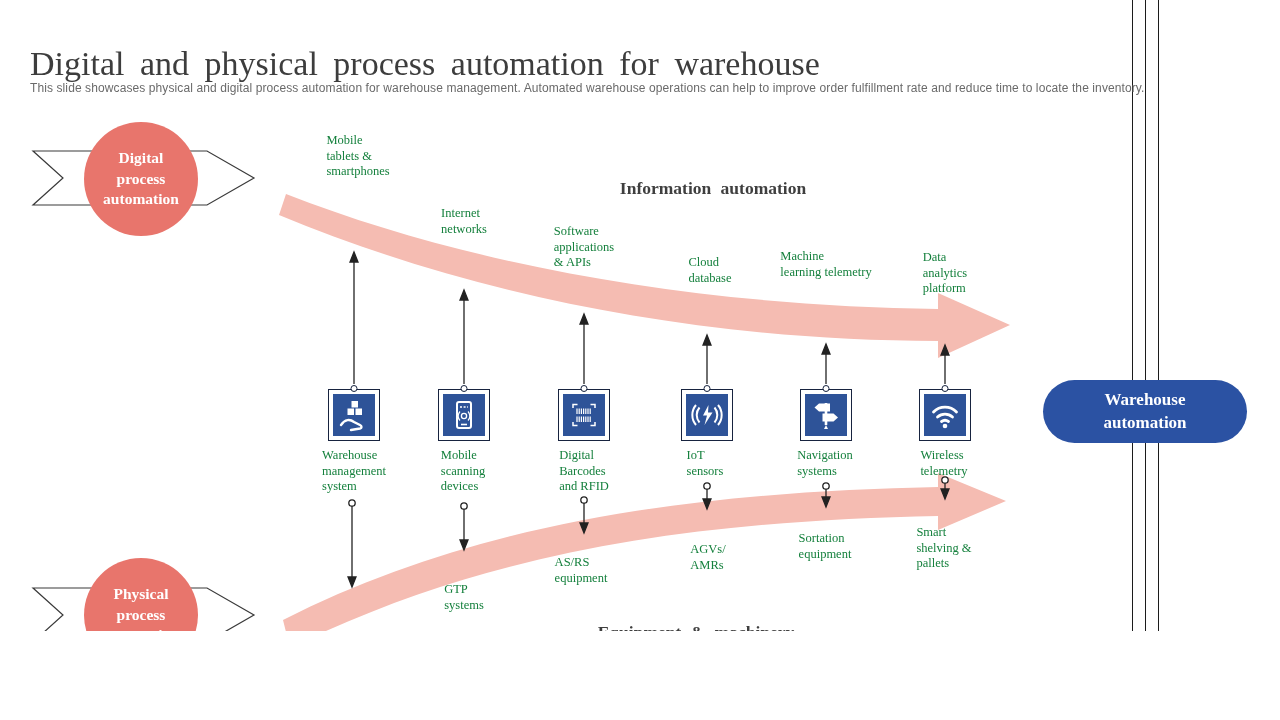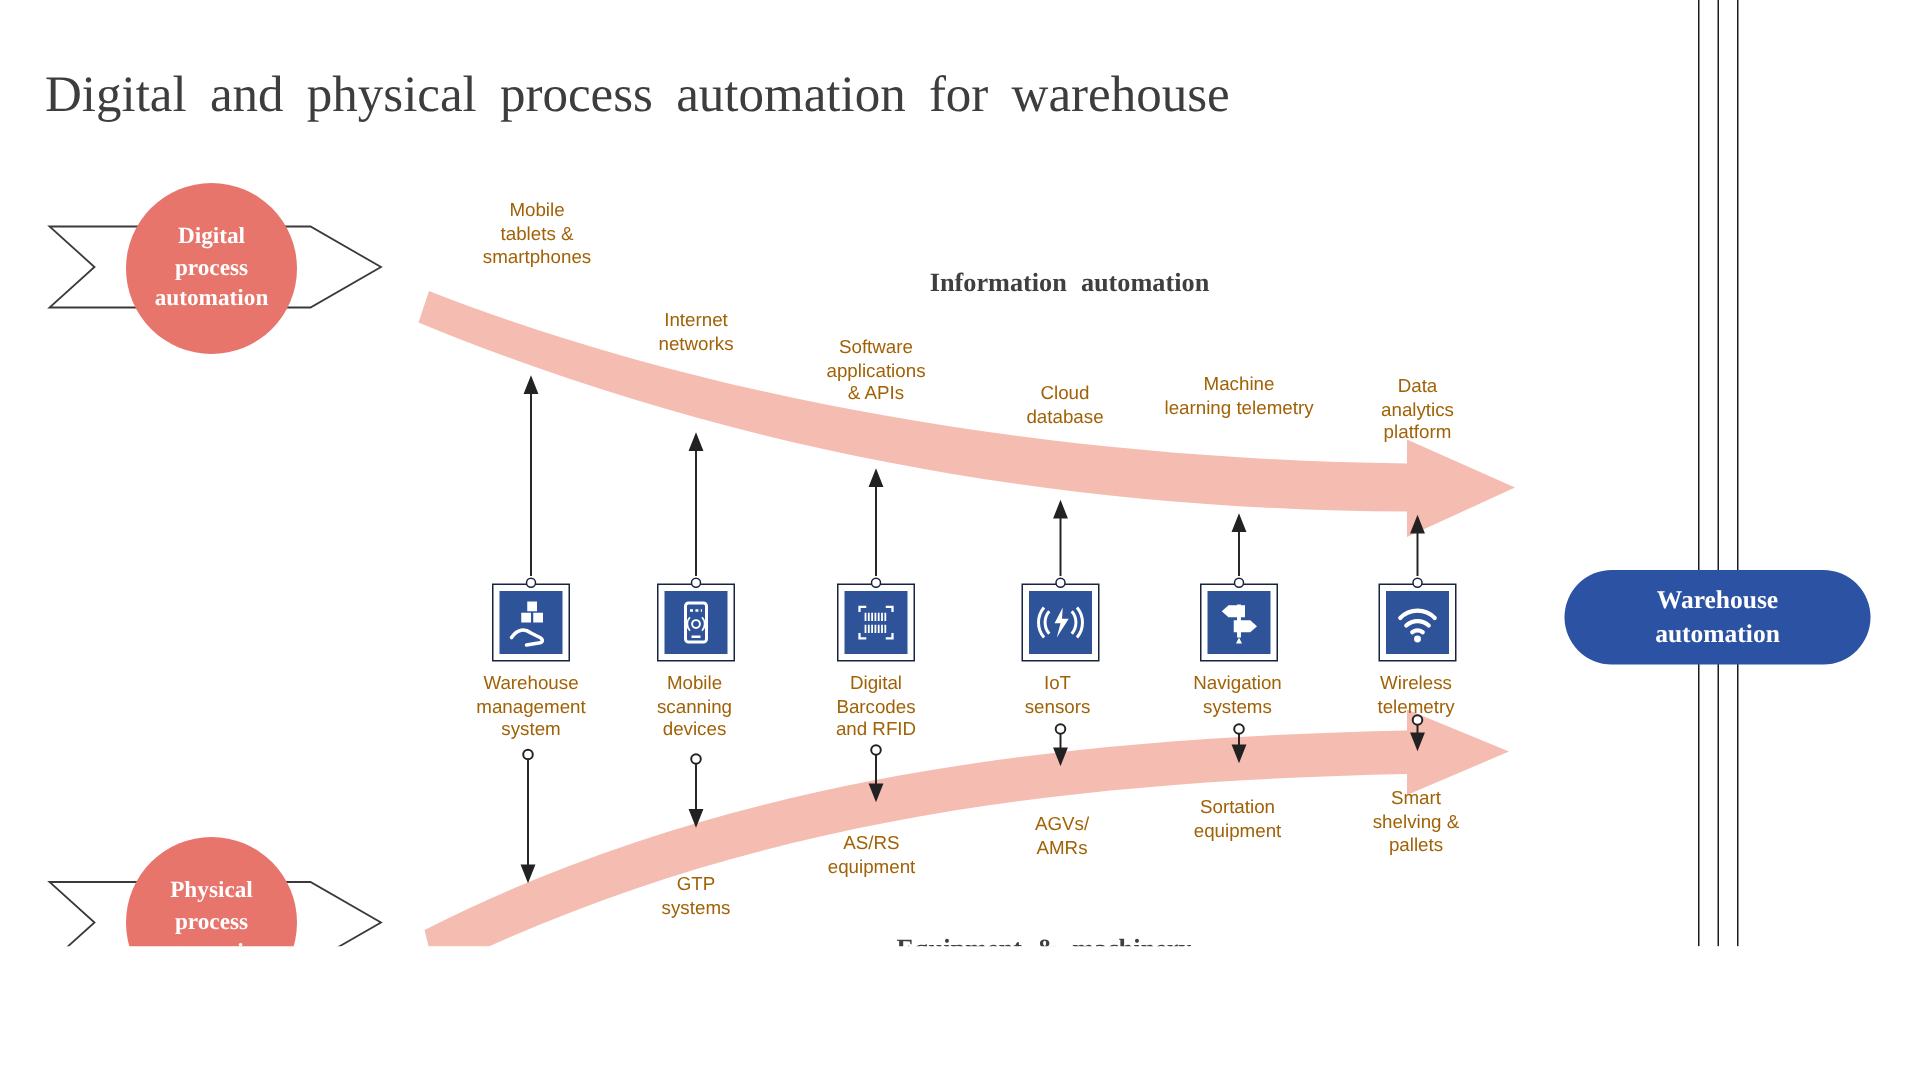--- a/index.html
+++ b/index.html
@@ -12,22 +12,22 @@
             white-space:nowrap;z-index:3;letter-spacing:.1px;}
   .footer{position:absolute;left:0;right:150px;bottom:10px;text-align:center;
           font-size:12px;color:#5f5f5f;z-index:3;}
   .diagram-svg{position:absolute;left:0;top:0;z-index:2;pointer-events:none;}
   .badge-circle{position:absolute;width:114px;height:114px;border-radius:50%;
                 background:#e8756c;color:#fff;display:flex;align-items:center;justify-content:center;
                 text-align:center;font-family:"Liberation Serif",serif;font-weight:bold;
                 font-size:15.5px;line-height:1.35;white-space:pre-line;z-index:3;}
   .sec-head{position:absolute;transform:translateX(-50%);font-family:"Liberation Serif",serif;
             font-weight:bold;font-size:17.5px;color:#3f3f3f;word-spacing:5px;z-index:3;white-space:nowrap;}
-  .col-label{position:absolute;transform:translateX(-50%);text-align:center;font-size:12.5px;
-             color:#a16207;line-height:1.24;white-space:pre-line;z-index:3;}
+  .col-label{position:absolute;transform:translateX(-50%);font-size:12.5px;
+             color:#15803d;line-height:1.24;white-space:pre-line;z-index:3;font-family:Liberation Serif, serif;}
   .icon-box{position:absolute;width:52px;height:52px;background:#fff;border:1.6px solid #17233f;
             box-sizing:border-box;z-index:3;}
   .icon-box .inner{position:absolute;left:4px;top:4px;right:4px;bottom:4px;background:#2e5398;
                    display:flex;align-items:center;justify-content:center;}
   .icon-box .node{position:absolute;top:-5.5px;left:50%;transform:translateX(-50%);width:7px;height:7px;
                   border:1.3px solid #17233f;border-radius:50%;background:#fff;box-sizing:border-box;}
   .pill{position:absolute;left:1043px;top:380px;width:204px;height:63px;border-radius:34px;
         background:#2b52a3;color:#fff;display:flex;align-items:center;justify-content:center;
         text-align:center;font-family:"Liberation Serif",serif;font-weight:bold;font-size:17px;
         line-height:1.3;white-space:pre-line;z-index:4;}
@@ -35,20 +35,21 @@
 </head>
 <body>
 
 <div class="slide">
 
   <div class="vline" style="left:1132px"></div>
   <div class="vline" style="left:1145px"></div>
   <div class="vline" style="left:1158px"></div>
 
   <h1 class="title">Digital and physical process automation for warehouse</h1>
+  <p class="subtitle">This slide showcases physical and digital process automation for warehouse management. Automated warehouse operations can help to improve order fulfillment rate and reduce time to locate the inventory.</p>
 
   <svg class="diagram-svg" width="1280" height="720" viewBox="0 0 1280 720">
     <path d="M286 194 C 470 266, 700 306, 938 309 L938 293 L1010 325 L938 358 L938 341 C 690 340, 470 294, 279 215 Z" fill="#f5bcb2"></path>
     <path d="M283 620 C 480 520, 700 492, 938 487 L938 473 L1006 501 L938 530 L938 516 C 700 521, 490 549, 290 648 Z" fill="#f5bcb2"></path>
     <path d="M33 151 H207 L254 178 L207 205 H33 L63 178 Z" fill="#ffffff" stroke="#3a3a3a" stroke-width="1.2"></path>
     <path d="M33 588 H207 L254 615 L207 642 H33 L63 615 Z" fill="#ffffff" stroke="#3a3a3a" stroke-width="1.2"></path>
 
     <g stroke="#222" stroke-width="1.3" fill="#222">
       <line x1="354" y1="384" x2="354" y2="261"></line>
         <polygon points="350,262 358,262 354,252"></polygon>

